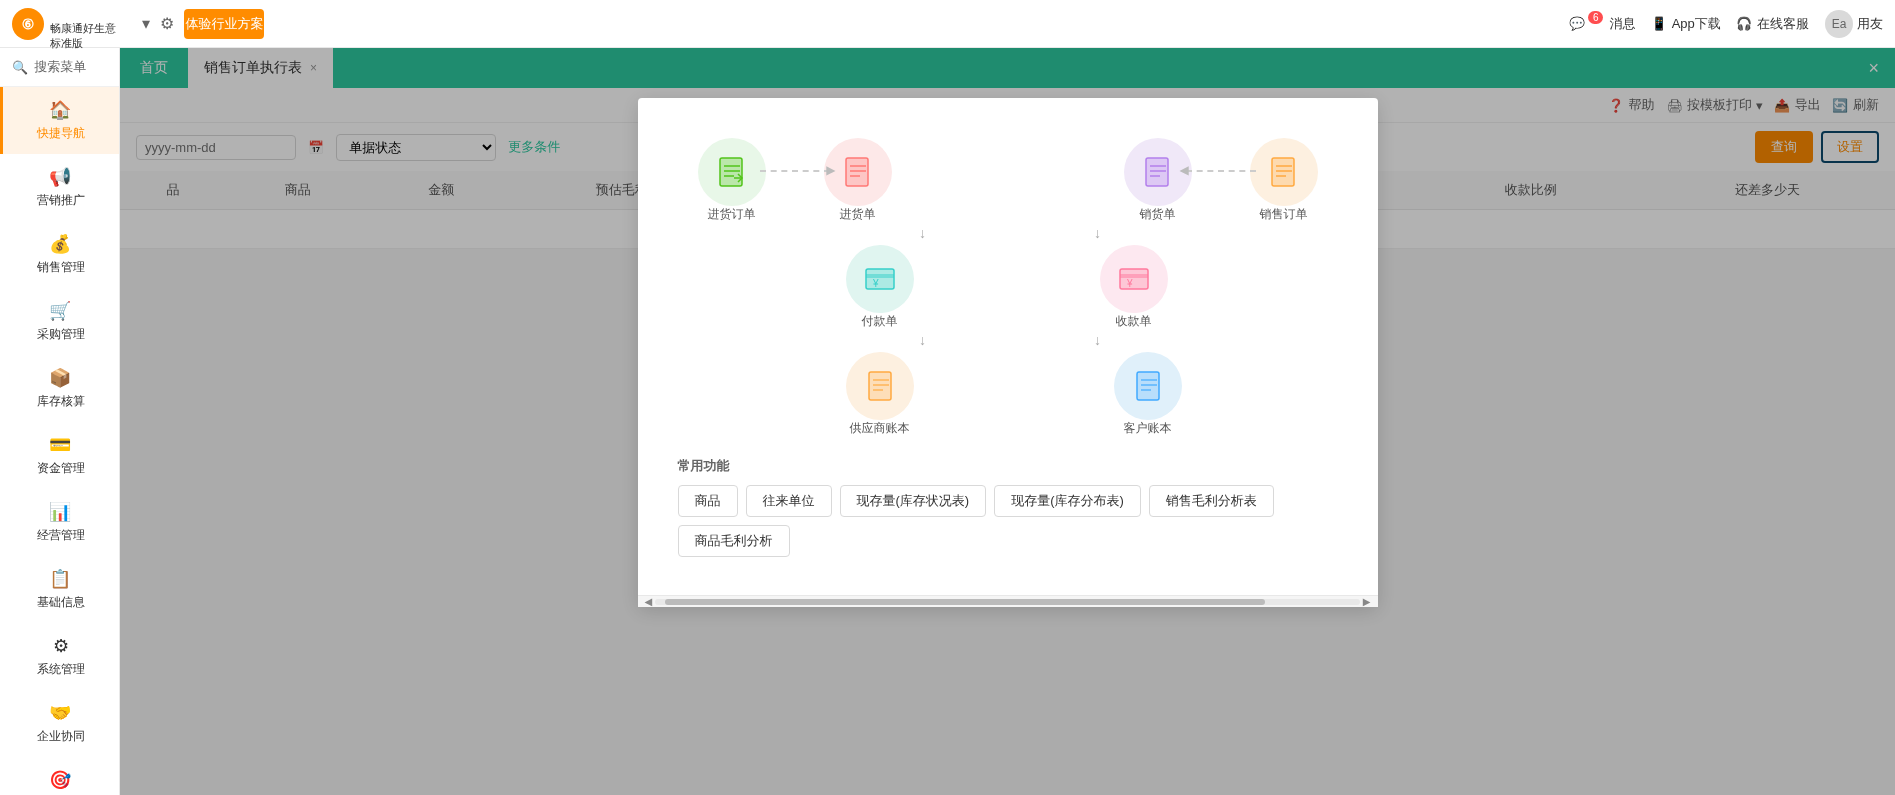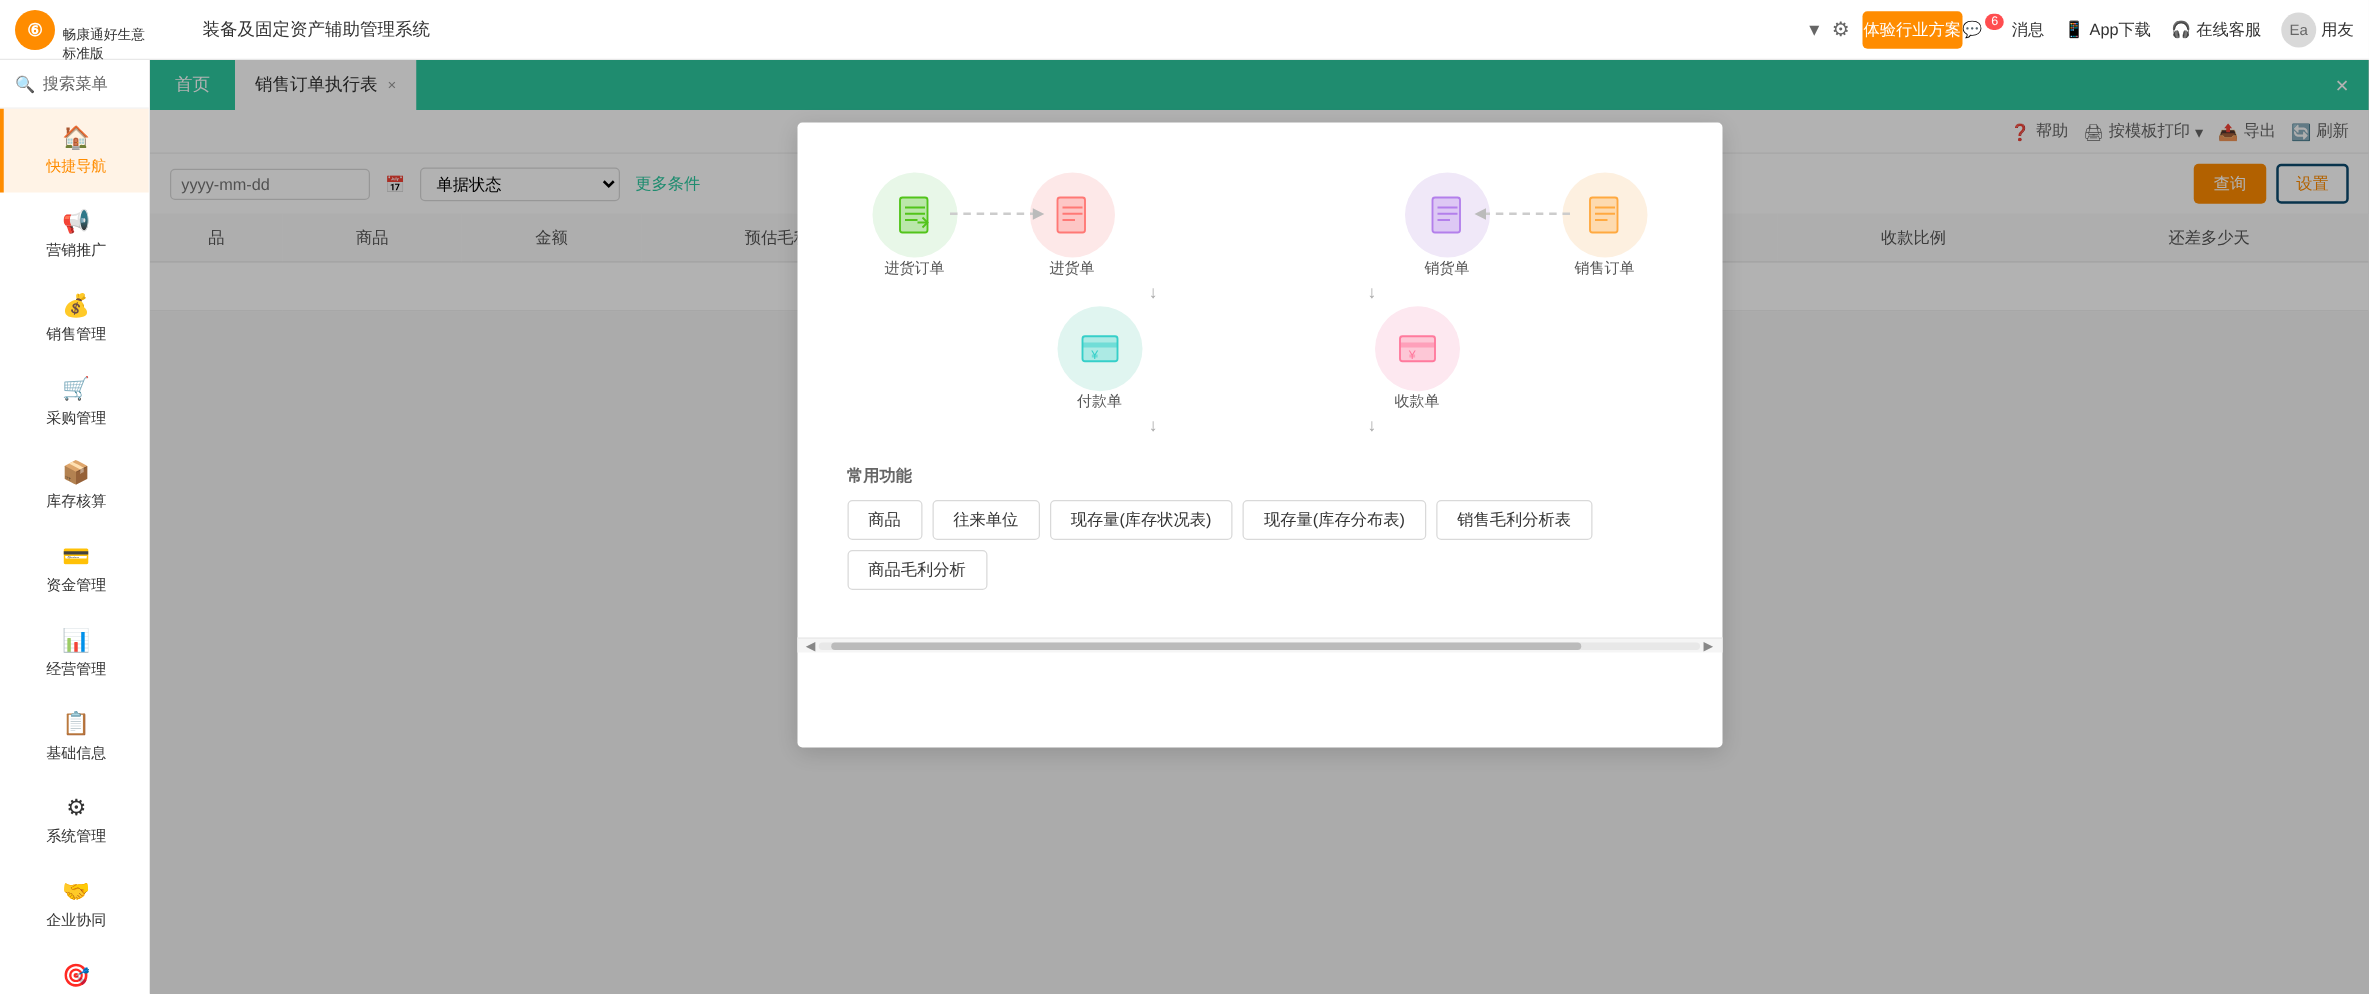--- a/index.html
+++ b/index.html
@@ -427,21 +427,20 @@
 <div class="top-header">
   <div class="logo-area">
     <div class="logo-icon">⑥</div>
     <div class="logo-text">
       <div>畅康通好生意</div>
       <div>标准版</div>
     </div>
   </div>
 
   <div style="display:flex;align-items:center;flex:1;gap:10px;margin-left:10px;">
-    <span class="system-title">装备及固定资产辅助管理系统</span>
     <span class="dropdown-arrow">▾</span>
     <span class="settings-icon">⚙</span>
     <button class="trial-btn">体验行业方案</button>
   </div>
 
   <div class="header-right">
     <div class="header-right-item">
       <span>💬</span>
       <span class="badge">6</span>
       <span>消息</span>
@@ -701,20 +700,44 @@
                   <div class="down-arrow-solid">↓</div>
                 </div>
               </div>
               <div style="display:flex;justify-content:center;width:310px;">
                 <div style="display:flex;flex-direction:column;align-items:center;margin-top:-2px;margin-right:130px;">
                   <div class="down-arrow-solid">↓</div>
                 </div>
               </div>
             </div>
 
+            <div style="display:flex;justify-content:space-between;padding:0 20px;">
+              <div style="margin-left:148px;" class="flow-col">
+                <div class="flow-circle circle-orange">
+                  <svg width="36" height="36" viewBox="0 0 36 36" fill="none">
+                      <rect x="7" y="4" width="22" height="28" rx="2" fill="#ffa940" fill-opacity="0.25" stroke="#ffa940" stroke-width="1.5"></rect>
+                      <line x1="11" y1="12" x2="27" y2="12" stroke="#ffa940" stroke-width="1.2"></line>
+                      <line x1="11" y1="17" x2="27" y2="17" stroke="#ffa940" stroke-width="1.2"></line>
+                      <line x1="11" y1="22" x2="21" y2="22" stroke="#ffa940" stroke-width="1.2"></line>
+                    </svg>
+                </div>
+                <span class="flow-label">供应商账本</span>
+              </div>
+              <div style="margin-right:136px;" class="flow-col">
+                <div class="flow-circle circle-teal2">
+                  <svg width="36" height="36" viewBox="0 0 36 36" fill="none">
+                      <rect x="7" y="4" width="22" height="28" rx="2" fill="#40a9ff" fill-opacity="0.25" stroke="#40a9ff" stroke-width="1.5"></rect>
+                      <line x1="11" y1="12" x2="27" y2="12" stroke="#40a9ff" stroke-width="1.2"></line>
+                      <line x1="11" y1="17" x2="27" y2="17" stroke="#40a9ff" stroke-width="1.2"></line>
+                      <line x1="11" y1="22" x2="21" y2="22" stroke="#40a9ff" stroke-width="1.2"></line>
+                    </svg>
+                </div>
+                <span class="flow-label">客户账本</span>
+              </div>
+            </div>
           </div>
 
           <div class="common-functions">
             <div class="common-title">常用功能</div>
             <div class="func-buttons">
               <button class="func-btn">商品</button>
               <button class="func-btn">往来单位</button>
               <button class="func-btn">现存量(库存状况表)</button>
               <button class="func-btn">现存量(库存分布表)</button>
               <button class="func-btn">销售毛利分析表</button>

